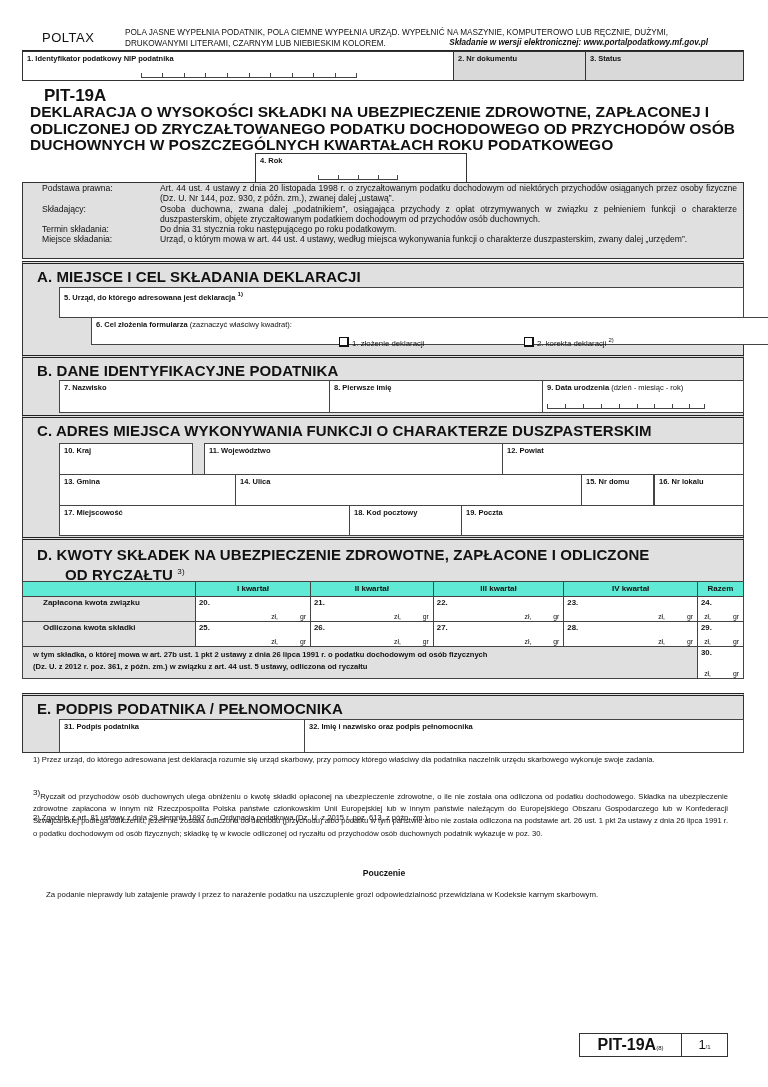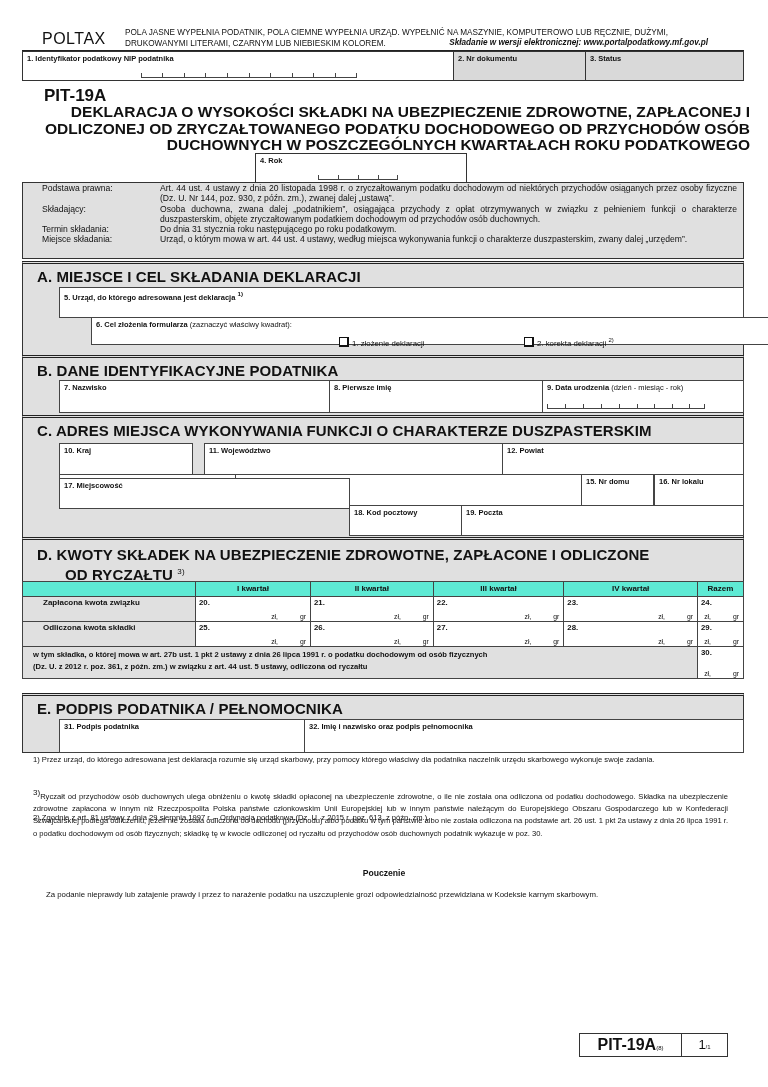--- a/index.html
+++ b/index.html
@@ -1,29 +1,29 @@
 <!DOCTYPE html>
 <html><head>
 <meta charset="utf-8">
 <style>
   * { box-sizing: border-box; margin: 0; padding: 0; }
   body { width: 768px; height: 1087px; background: #fff; font-family: "Liberation Sans", sans-serif; color: #111; position: relative; overflow: hidden; }
   .abs { position: absolute; }
-  .poltax { left: 42px; top: 30px; font-size: 16px; letter-spacing: 0.5px; }
+  .poltax { left: 42px; top: 30px; font-size: 13px; letter-spacing: 0.5px; }
   .instr { left: 125px; top: 27px; font-size: 8.2px; line-height: 11px; width: 600px; }
   .instr2 { right: 60px; top: 38px; font-size: 8.2px; font-style: italic; font-weight: bold; margin-left: 8px; }
   .rule-top { left: 22px; top: 50px; width: 722px; height: 2px; background: #222; }
   .box { position: absolute; border: 1px solid #333; }
   .gray { background: #d9d9d9; }
   .lbl { font-size: 7.5px; font-weight: bold; position: absolute; left: 4px; top: 2px; white-space: nowrap; }
   .lbl .n { font-weight: normal; }
   .ticks { position: absolute; height: 4px; border-bottom: 1px solid #444; }
   .ticks i { position: absolute; bottom: 0; width: 1px; height: 4px; background: #444; }
   .pit { left: 44px; top: 86px; font-size: 17px; font-weight: bold; }
-  .title { left: 30px; top: 104px; width: 720px; text-align: right; font-size: 15.5px; font-weight: bold; line-height: 16.5px; }
+  .title { left: 30px; top: 104px; width: 720px; text-align: left; font-size: 15.5px; font-weight: bold; line-height: 16.5px; }
   .info { left: 22px; top: 182px; width: 722px; height: 77px; background: #e0e0e0; border: 1px solid #333; font-size: 8.6px; line-height: 10.3px; }
   .info .row { display: flex; }
   .info .k { width: 137px; padding-left: 19px; flex-shrink: 0; }
   .info .v { flex: 1; padding-right: 6px; text-align: justify; }
   .sec { position: absolute; left: 22px; width: 722px; background: #e0e0e0; border-left: 1px solid #333; border-right: 1px solid #333; }
   .sec-top { border-top: 3px double #222; }
   .sec-h { font-size: 15px; font-weight: bold; padding: 4px 0 0 14px; letter-spacing: 0.1px; }
   .sec-h sup { font-size: 8px; font-weight: normal; }
   .wbox { position: absolute; background: #fff; border: 1px solid #444; }
   .chk { display: inline-block; width: 10px; height: 10px; border: 1px solid #111; border-right-width: 2px; border-bottom-width: 2px; vertical-align: -1px; margin-right: 3px; background: #fff; }
@@ -165,21 +165,21 @@
   </div>
 <div class="wbox" style="left:235px;top:474px;width:347px;height:32px;">
     <span class="lbl">14. Ulica</span>
   </div>
 <div class="wbox" style="left:581px;top:474px;width:73px;height:32px;">
     <span class="lbl">15. Nr domu</span>
   </div>
 <div class="wbox" style="left:654px;top:474px;width:90px;height:32px;">
     <span class="lbl">16. Nr lokalu</span>
   </div>
-<div class="wbox" style="left:59px;top:478px;width:291px;height:31px;">
+<div class="wbox" style="left:59px;top:505px;width:291px;height:31px;">
     <span class="lbl">17. Miejscowość</span>
   </div>
 <div class="wbox" style="left:349px;top:505px;width:113px;height:31px;">
     <span class="lbl">18. Kod pocztowy</span>
   </div>
 <div class="wbox" style="left:461px;top:505px;width:283px;height:31px;">
     <span class="lbl">19. Poczta</span>
   </div>
 
 <div class="sec sec-top" style="top:537px;height:44px;">

